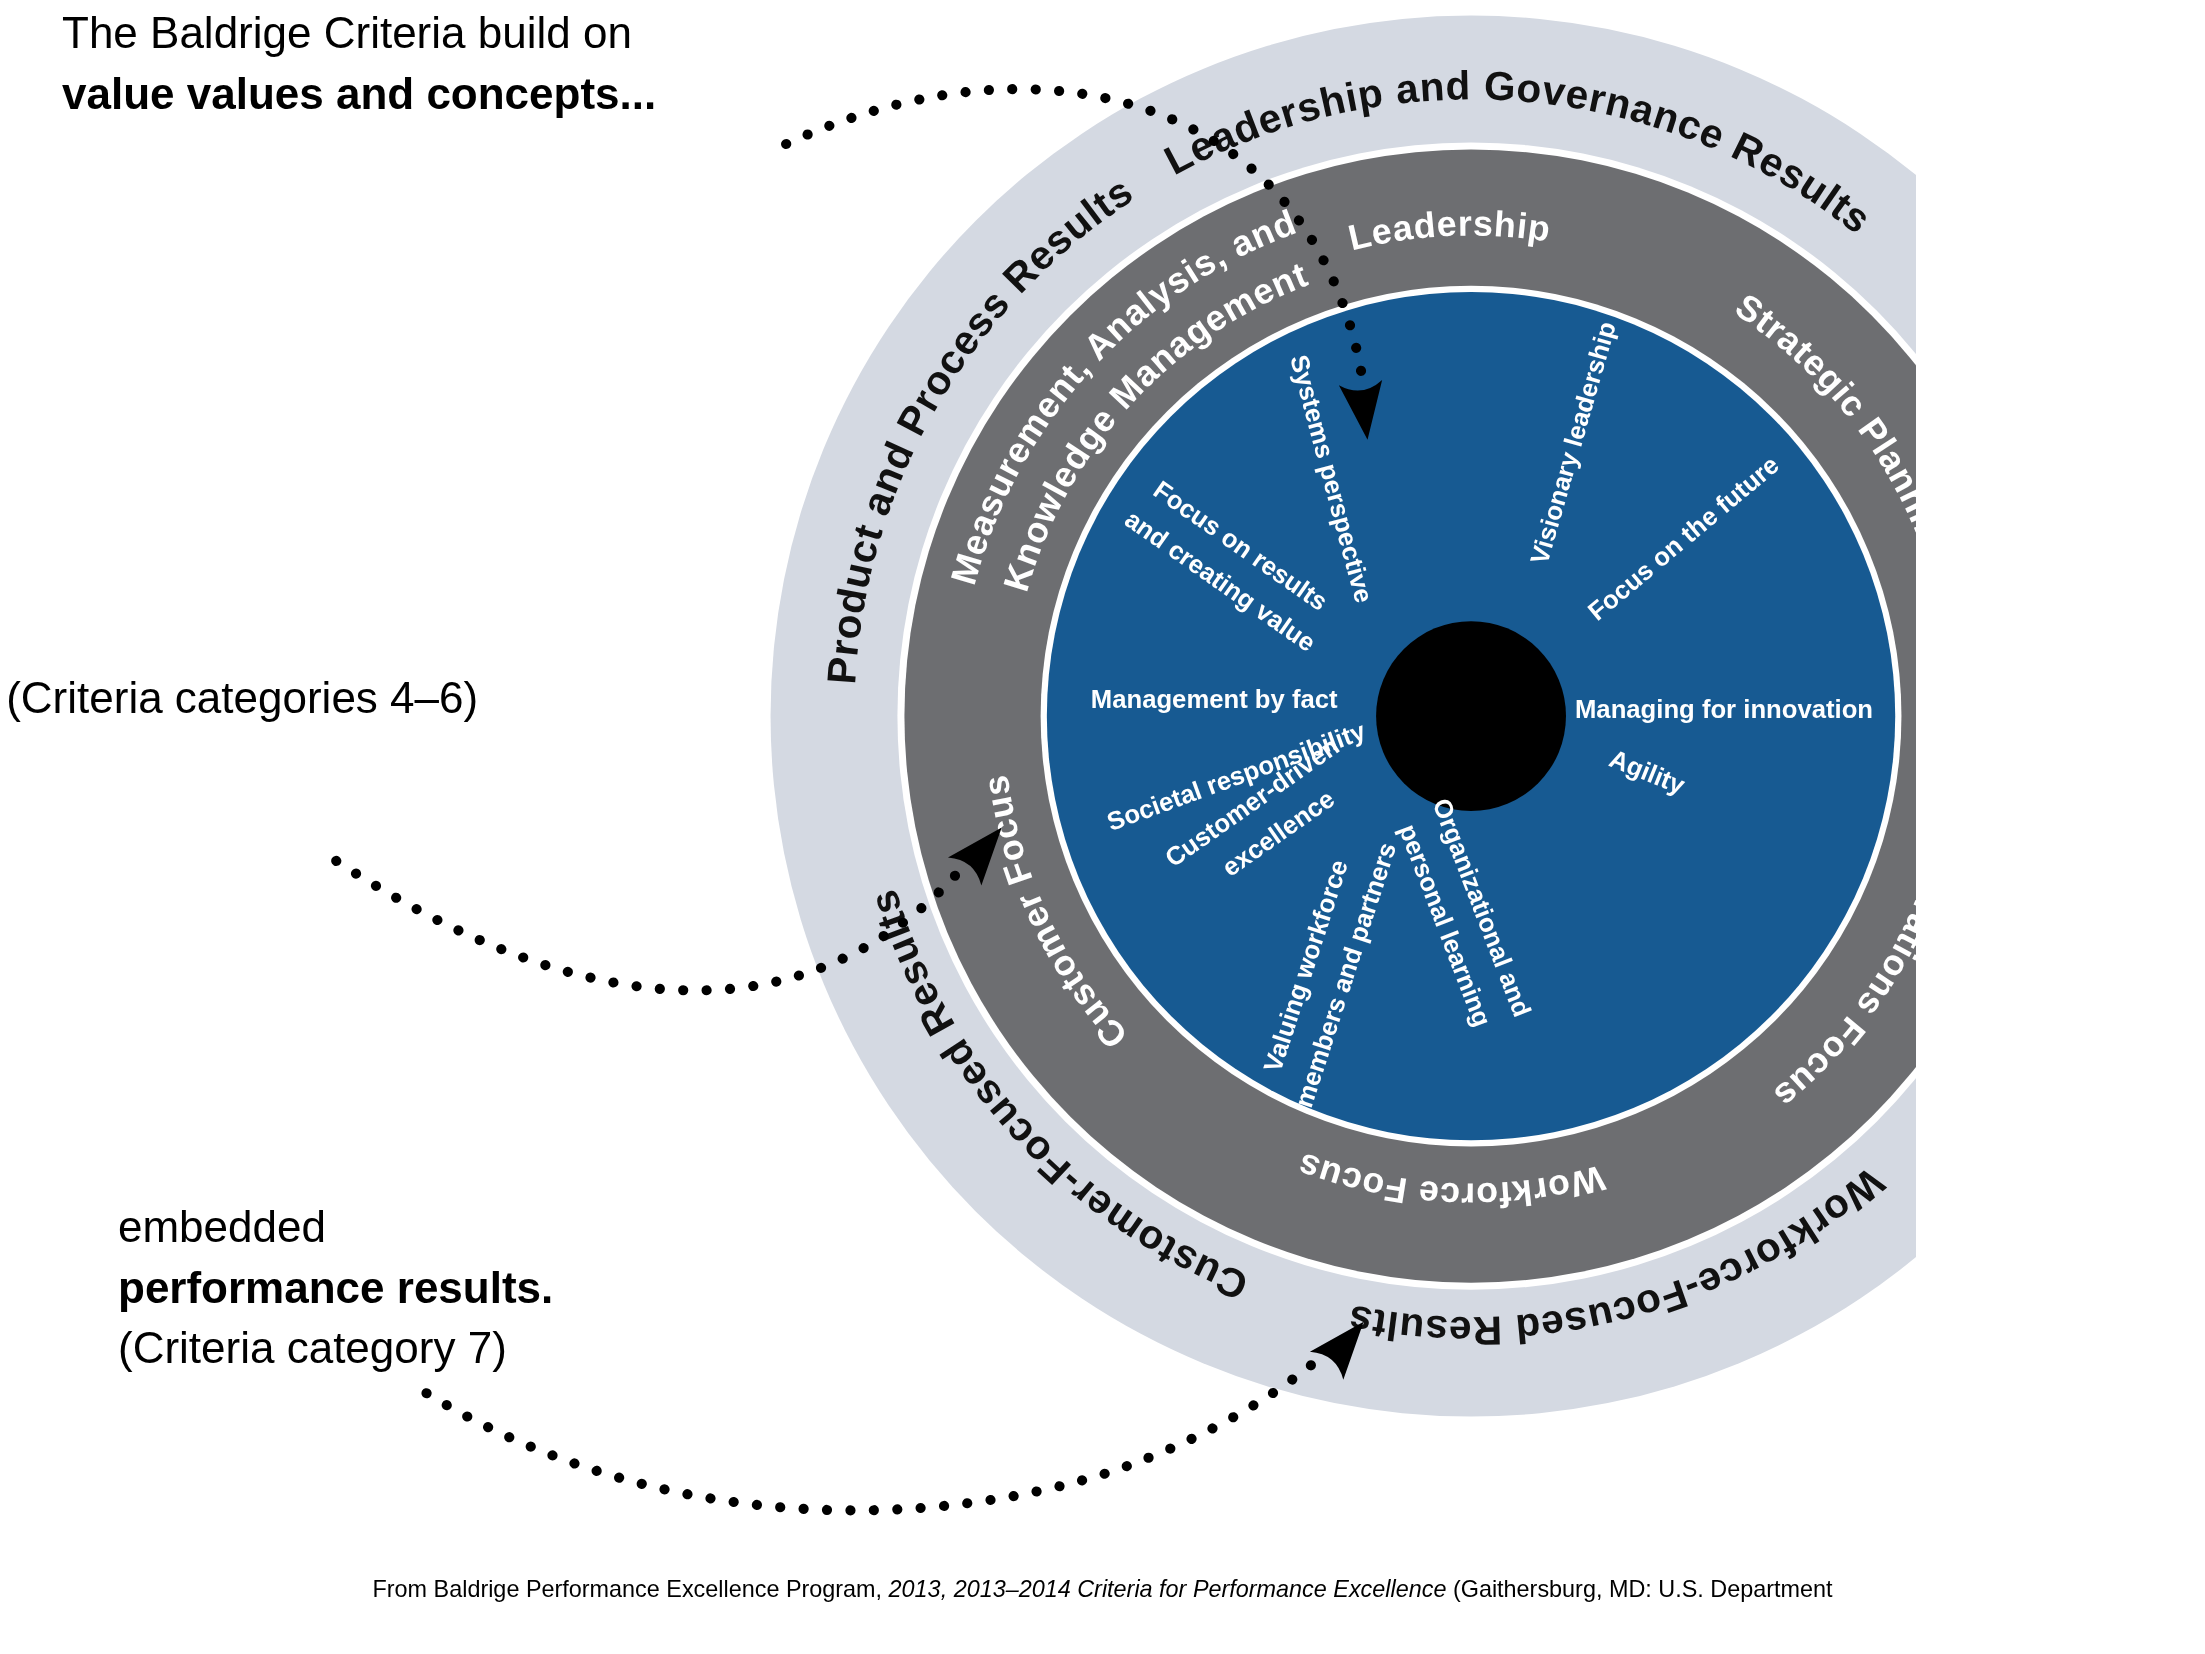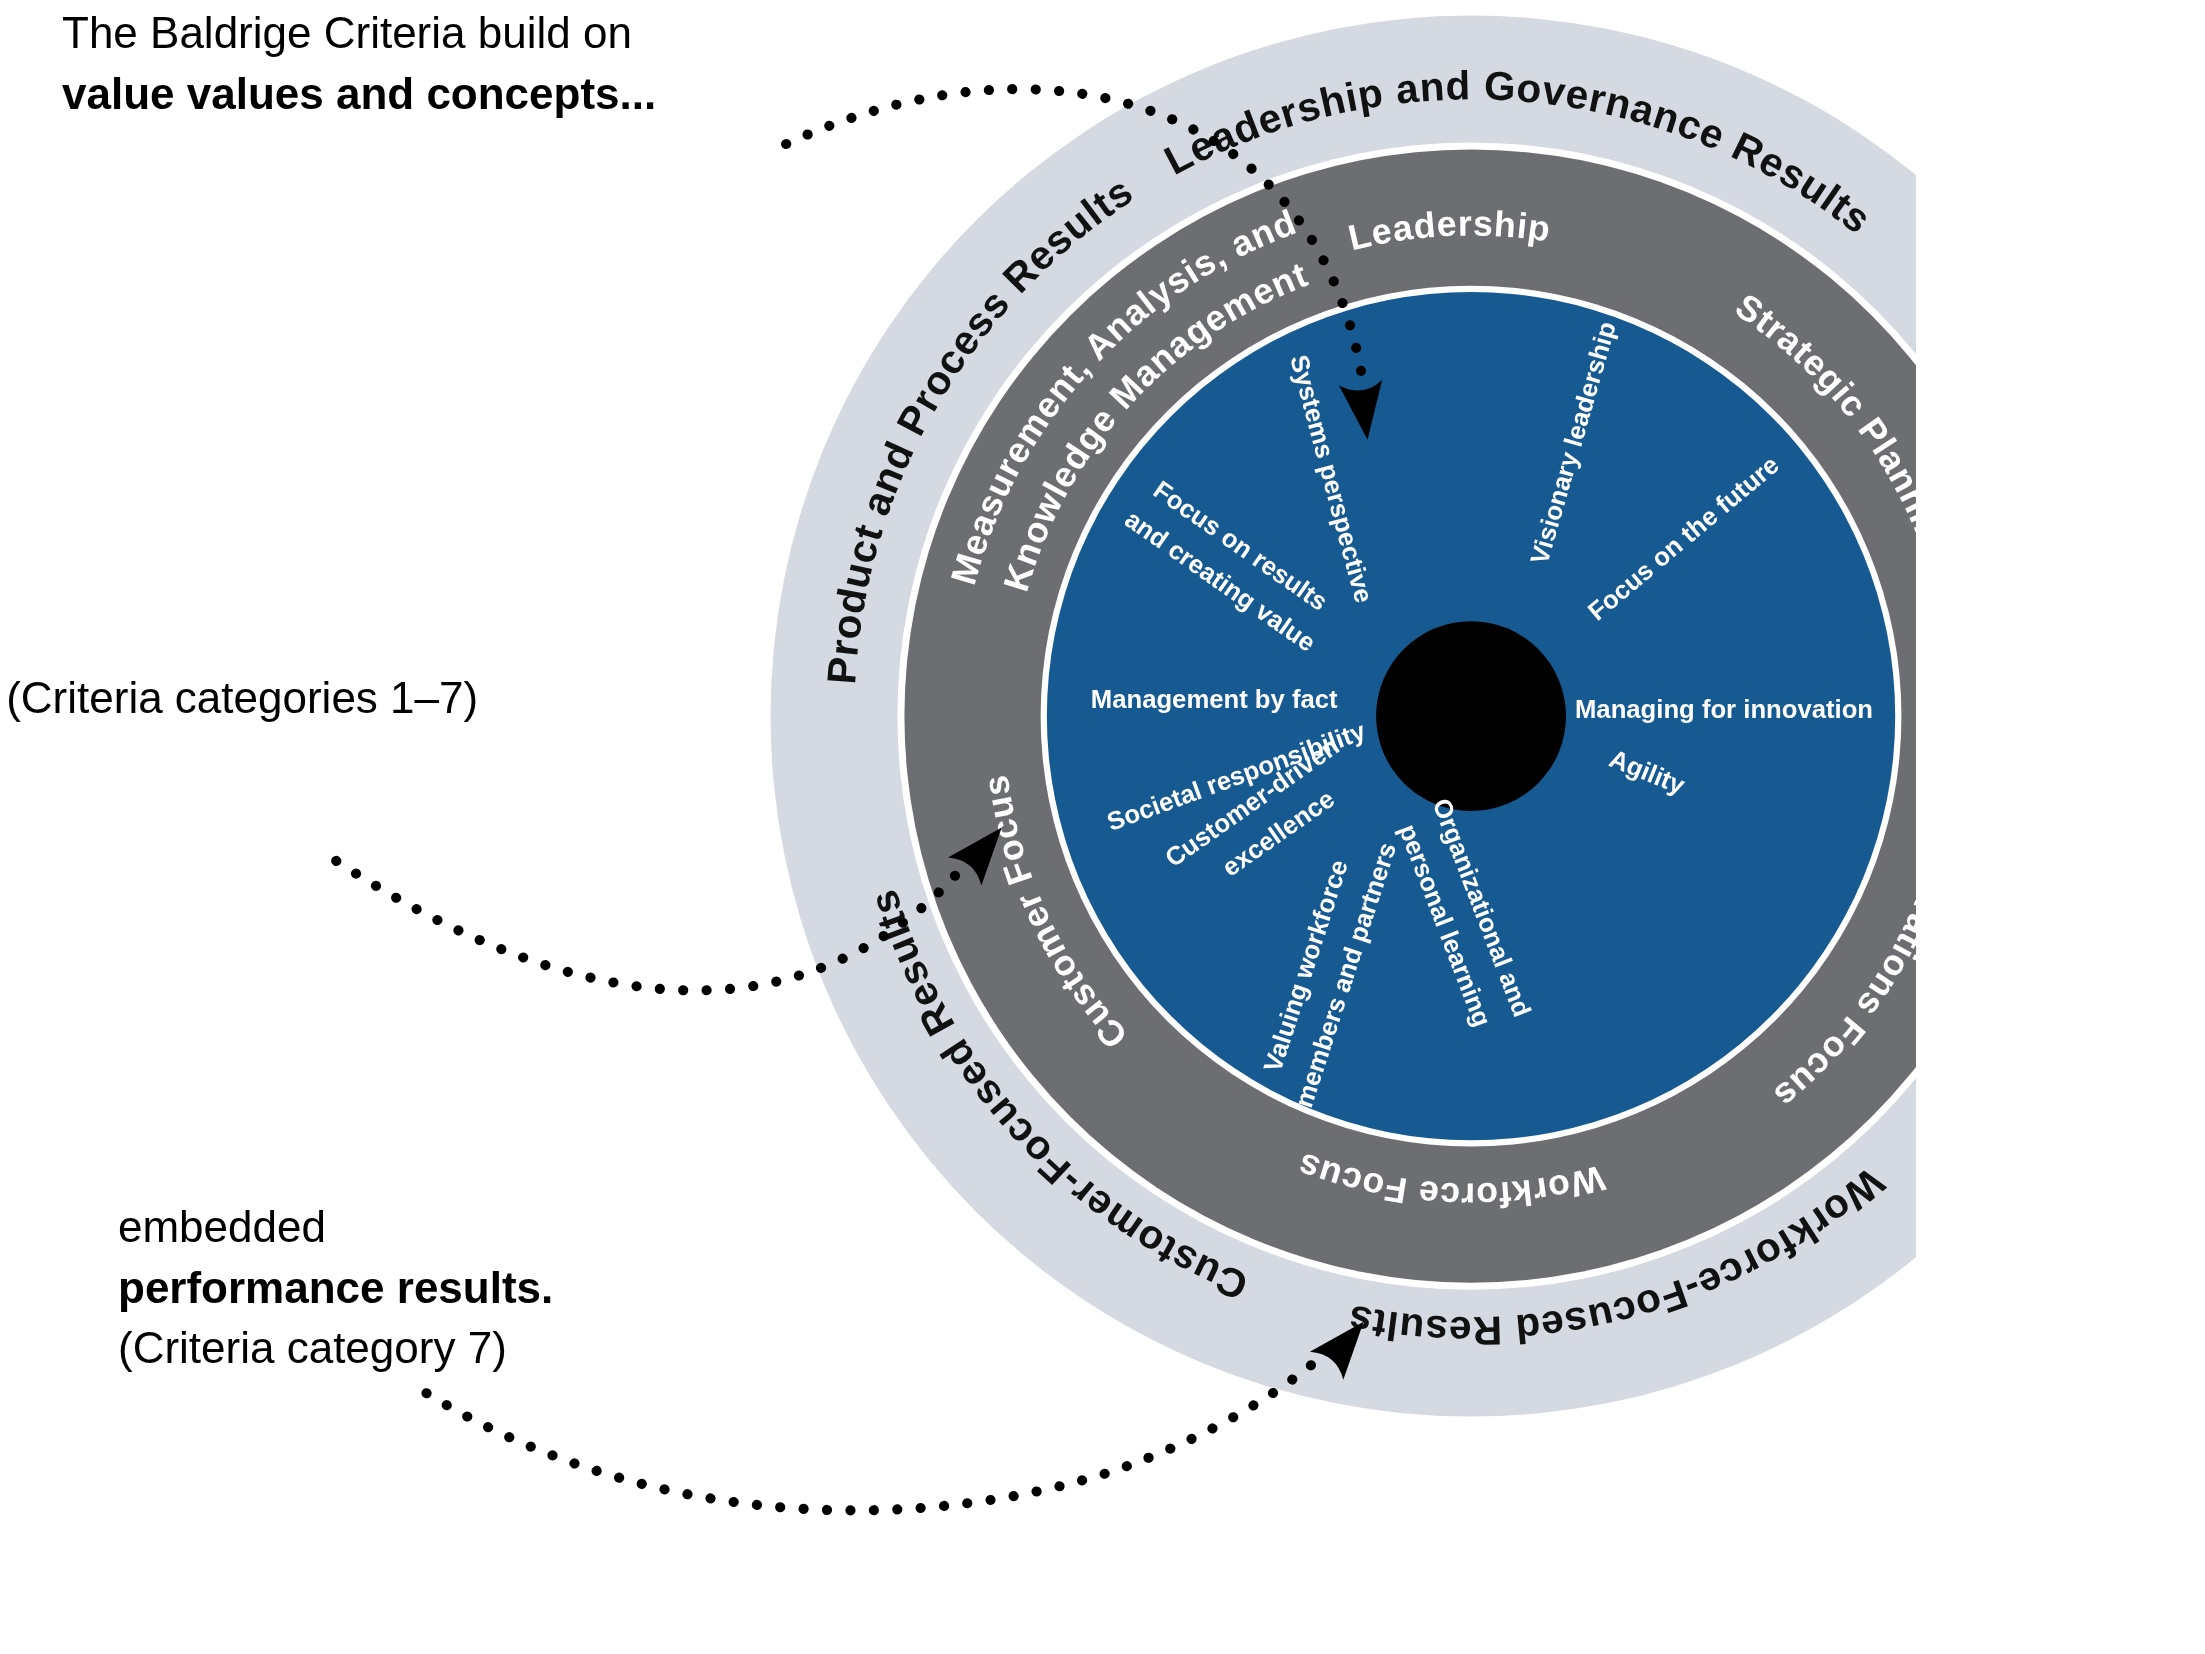--- a/index.html
+++ b/index.html
@@ -42,21 +42,21 @@
 <body>
 
 <div id="canvas">
 
   <div class="annotation" style="left:62px;top:3.1px;">
     <div>The Baldrige Criteria build on</div>
     <div class="bold">value values and concepts...</div>
   </div>
 
   <div class="annotation" style="left:6.2px;top:668px;">
-    <div>(Criteria categories 1–7)</div>
+    <div>(Criteria categories 4–6)</div>
   </div>
 
   <div class="annotation" style="left:118px;top:1197px;">
     <div>embedded</div>
     <div class="bold">performance results.</div>
     <div>(Criteria category 7)</div>
   </div>
 
   <svg width="2205" height="1654" viewBox="0 0 2833 2125">
     <defs>
@@ -149,16 +149,17 @@
     <path fill="#000" d="M0 0 L-74 -28 Q-54 0 -74 28 Z" transform="translate(1757,565) rotate(83)"></path>
 
     <path class="dotted-arrow" d="M 432 1106 C 620 1230 800 1290 960 1268 C 1090 1250 1190 1175 1248 1100"></path>
     <path fill="#000" d="M0 0 L-74 -28 Q-54 0 -74 28 Z" transform="translate(1287,1063) rotate(-50)"></path>
 
     <path class="dotted-arrow" d="M 548 1790 C 850 1975 1200 1965 1430 1890 C 1560 1845 1660 1780 1714 1728"></path>
     <path fill="#000" d="M0 0 L-74 -28 Q-54 0 -74 28 Z" transform="translate(1752,1698) rotate(-50)"></path>
   </svg>
 
   <div class="citation">
+    <div><span>From Baldrige Performance Excellence Program, </span><span class="italic">2013, 2013–2014 Criteria for Performance Excellence</span><span> (Gaithersburg, MD: U.S. Department</span></div>
   </div>
 
 </div>
 
 
 </body></html>

